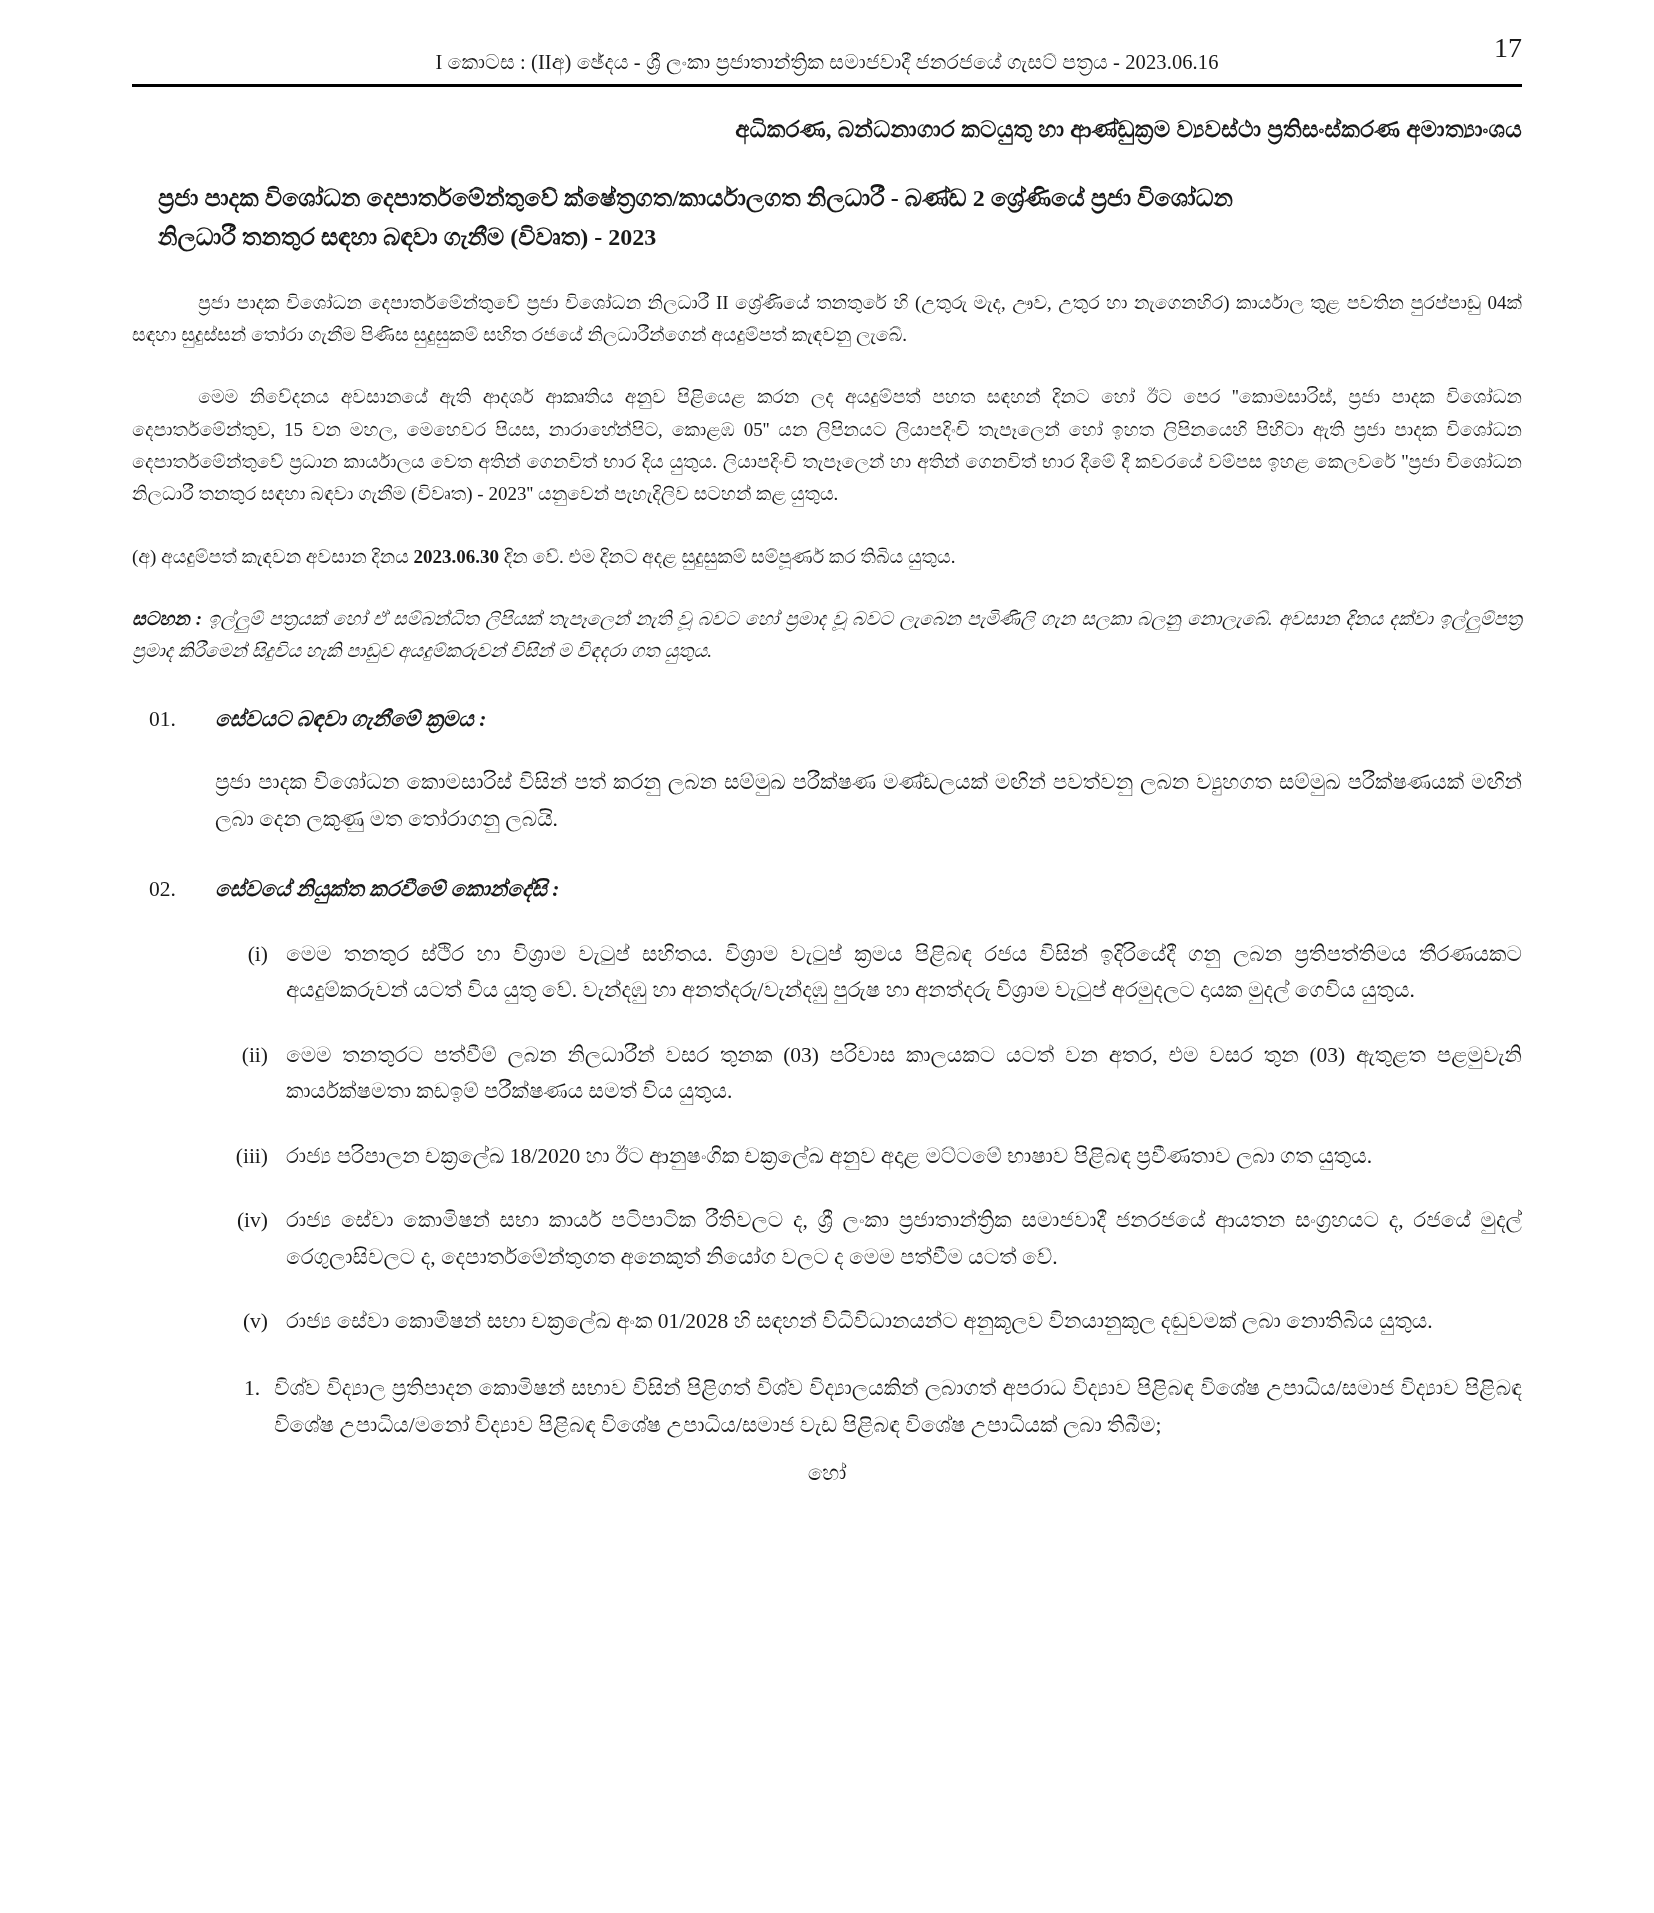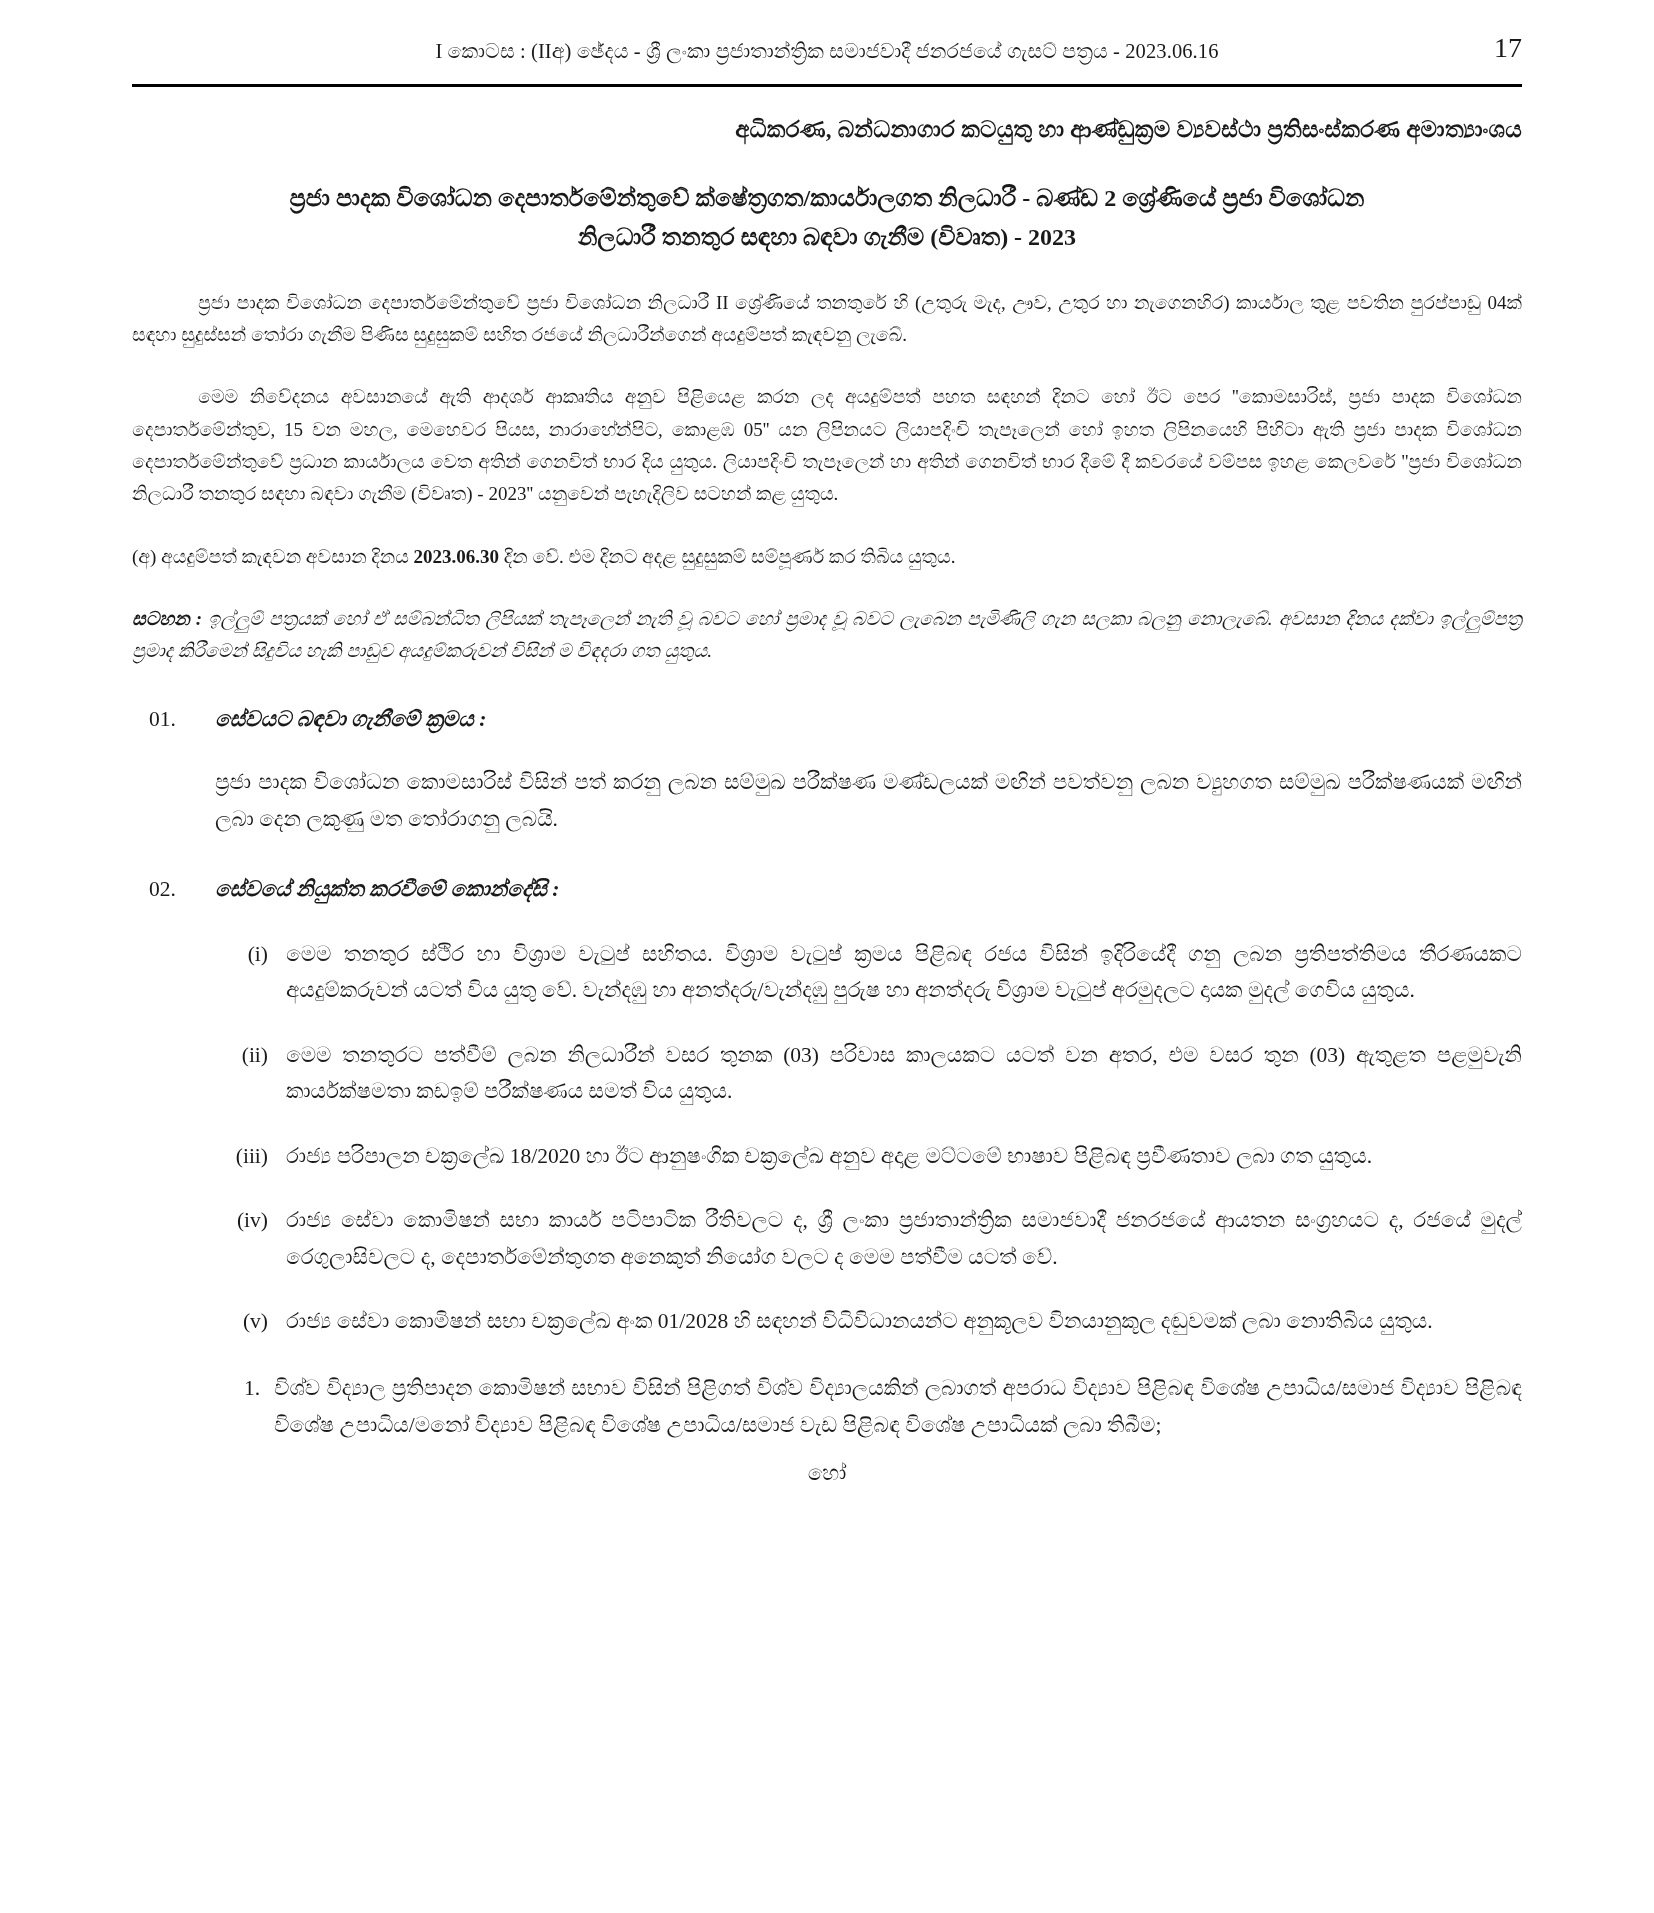--- a/index.html
+++ b/index.html
@@ -21,21 +21,21 @@
     height: 1913px;
     box-sizing: border-box;
     padding: 28px 132px 0 132px;
   }
 
   
   .runhead {
     position: relative;
     height: 46px;
     display: flex;
-    align-items: center;
+    align-items: flex-end;
     justify-content: center;
   }
   .runhead-text {
     font-size: 20.5px;
     letter-spacing: 0.1px;
     white-space: nowrap;
     text-align: center;
   }
   .page-number {
     position: absolute;
@@ -52,21 +52,20 @@
 
   
   .ministry {
     text-align: right;
     font-size: 23px;
     font-weight: bold;
     margin-top: 30px;
     letter-spacing: 0.2px;
   }
   .notice-title {
-    text-align: center;
     font-size: 24px;
     font-weight: bold;
     margin-top: 36px;
     line-height: 1.62;
     padding: 0 26px;
   }
 
   
   .para {
     font-size: 19px;

